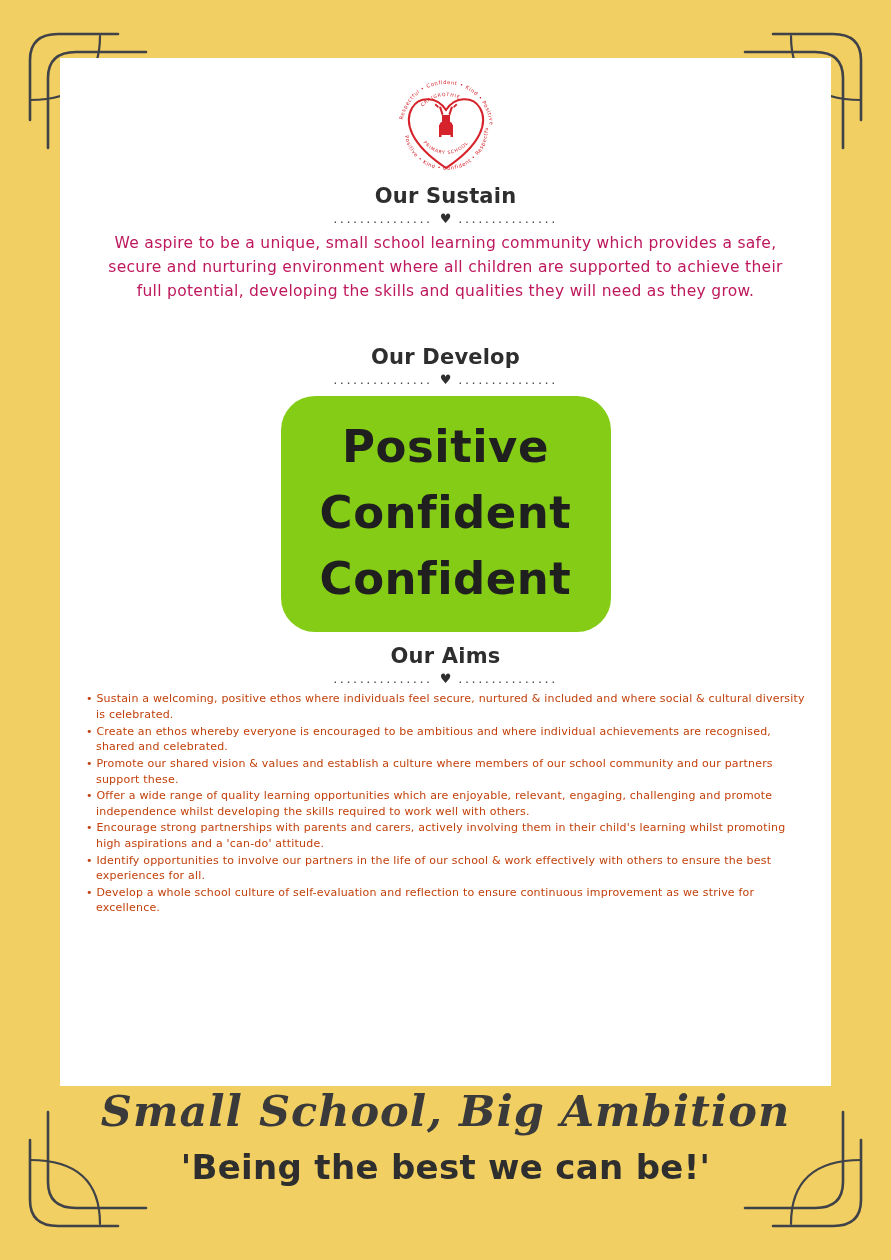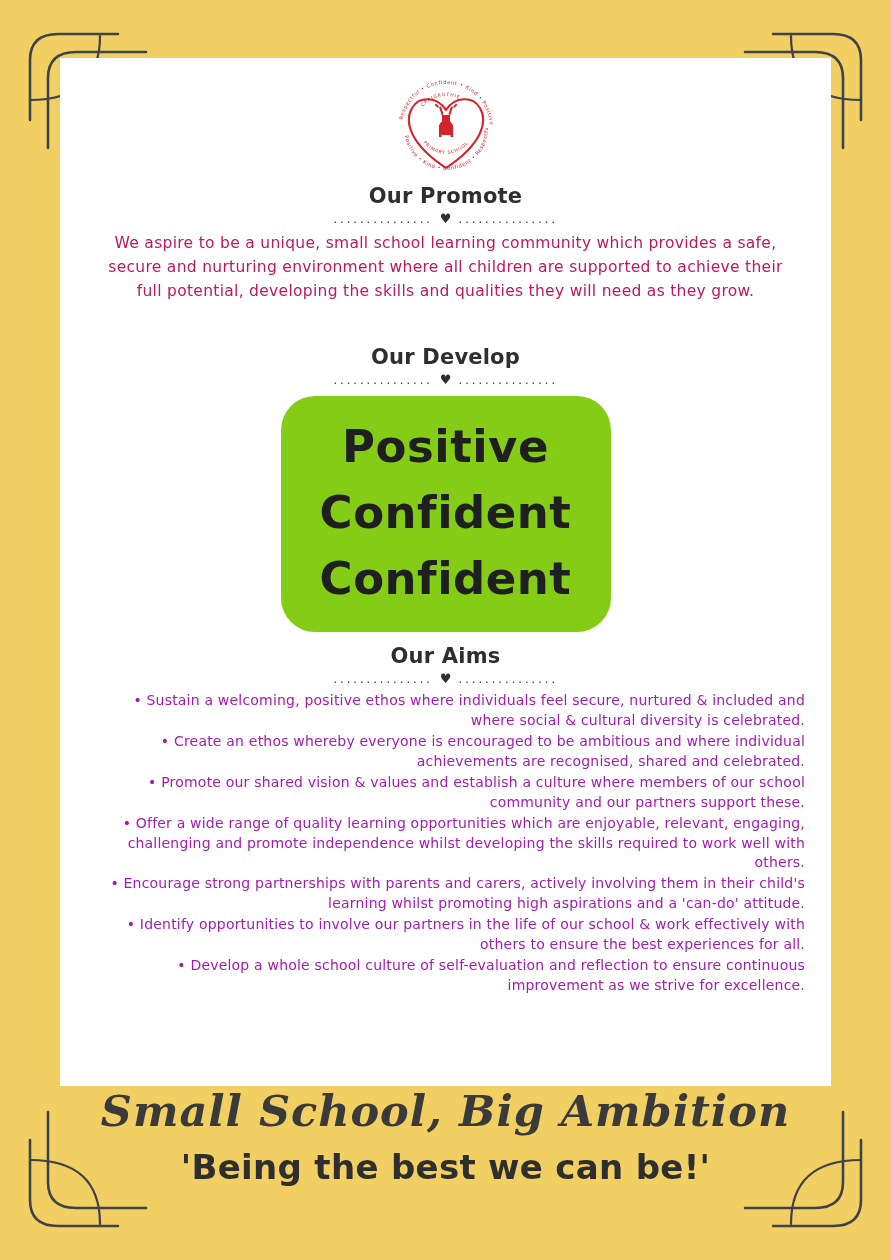--- a/index.html
+++ b/index.html
@@ -106,28 +106,27 @@
   }
 
   
   .aims-heading-wrap { margin-top: 12px; }
   .aims-list {
     margin: 6px 0 0 0;
     padding: 0 26px 0 26px;
     list-style: none;
   }
   .aims-list li {
-    font-size: 14px;
+    font-size: 11px;
     line-height: 1.42;
-    color: #a21caf;
+    color: #c2410c;
     margin-bottom: 1px;
     letter-spacing: 0.2px;
     text-indent: -10px;
     padding-left: 10px;
-    text-align: right;
   }
 
   
   .footer {
     position: absolute;
     left: 0;
     top: 1088px;
     width: 891px;
     text-align: center;
   }
@@ -202,21 +201,21 @@
         <path d="M60,46 l-3,-9 l2,-0.5 l2.4,7.2 z"></path>
         <path d="M68,46 l3,-9 l-2,-0.5 l-2.4,7.2 z"></path>
         <path d="M56,38 l-3.4,-3 l1.3,-1.4 l3,2.8 z"></path>
         <path d="M72,38 l3.4,-3 l-1.3,-1.4 l-3,2.8 z"></path>
         <path d="M60,45 h8 v7 l3,3 v12 l-2.5,0 v-9 l-9,0 v9 l-2.5,0 v-12 l3,-3 z"></path>
         <rect x="58" y="52" width="12" height="13" rx="2"></rect>
       </g>
     </svg>
   </div>
 
-  <h2 class="heading">Our Promote</h2>
+  <h2 class="heading">Our Sustain</h2>
   <div class="divider">
     <span class="dots">...............</span>
     <span class="heart">♥</span>
     <span class="dots">...............</span>
   </div>
   <p class="vision-text">We aspire to be a unique, small school learning community which provides a safe, secure and nurturing environment where all children are supported to achieve their full potential, developing the skills and qualities they will need as they grow.</p>
 
   <div class="values-spacer"></div>
 
   <h2 class="heading">Our Develop</h2>

